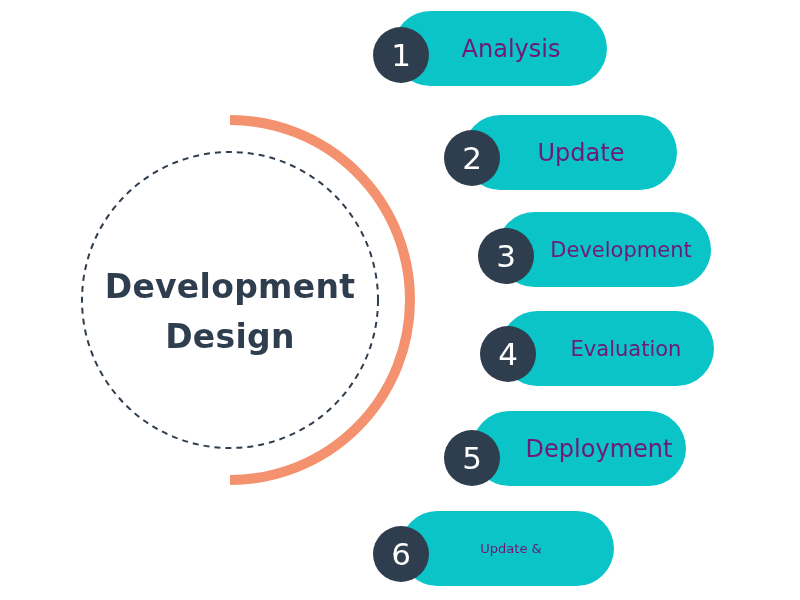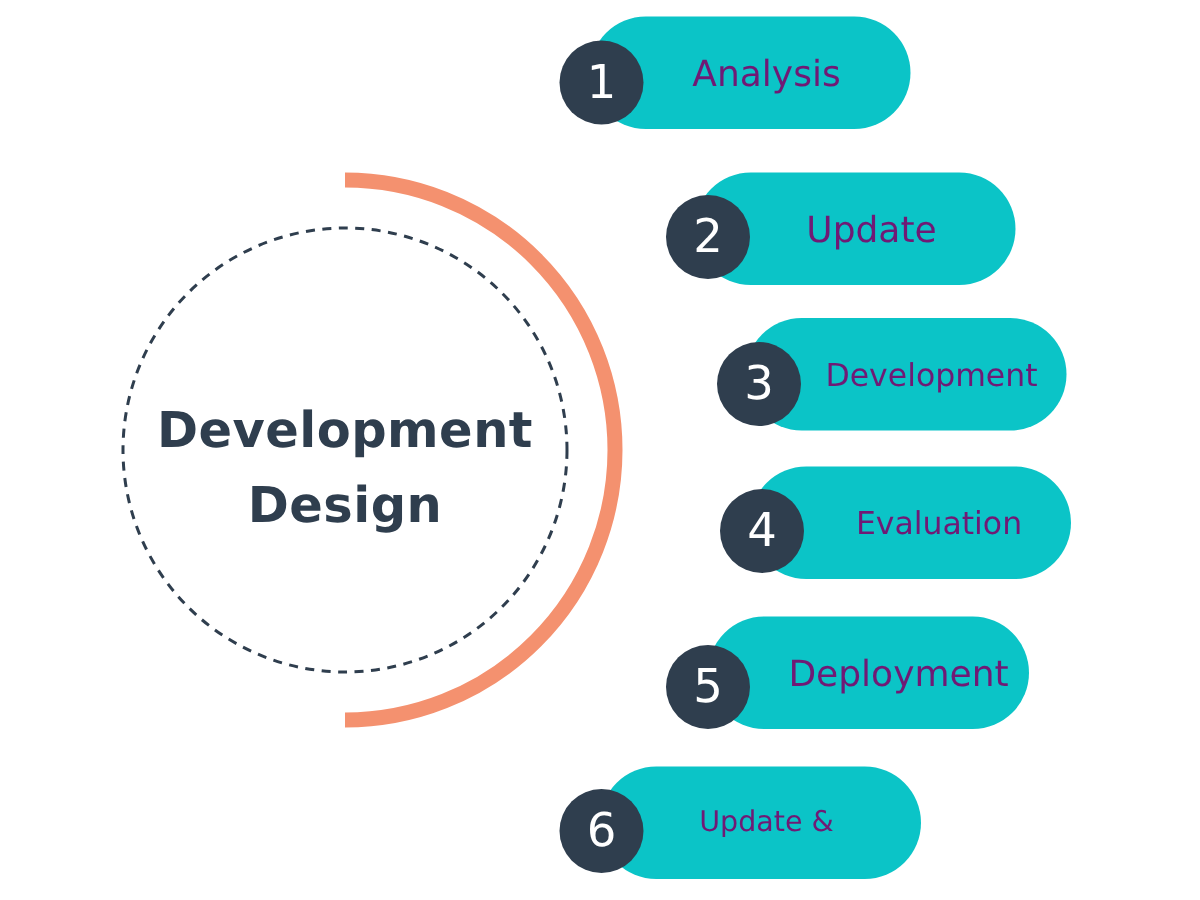--- a/index.html
+++ b/index.html
@@ -8,21 +8,21 @@
   .ring-svg { position:absolute; left:0; top:0; width:800px; height:600px; }
   .center-title { position:absolute; left:80px; top:262px; width:300px;
                   text-align:center; color:#2f3e4e; font-weight:bold;
                   font-size:33px; line-height:50px; letter-spacing:0.3px; }
   .center-title span { display:block; }
   .step { position:absolute; }
   .pill { position:absolute; height:75px; width:214px; border-radius:38px;
           background:#0bc4c7; display:flex; align-items:center; justify-content:center;
           color:#701a75; font-size:24px; box-sizing:border-box; padding-left:22px; }
   .pill.small { font-size:21px; }
-  .pill.two { font-size:19px; line-height:29px; text-align:center; flex-direction:row; }
+  .pill.two { font-size:13px; line-height:29px; text-align:center; flex-direction:row; }
   .num { position:absolute; width:56px; height:56px; border-radius:50%;
          background:#2f3e4e; color:#fff; font-size:31px; font-weight:500;
          display:flex; align-items:center; justify-content:center; }
 </style>
 </head>
 <body>
 
 <svg class="ring-svg" viewBox="0 0 800 600">
   <circle cx="230" cy="300" r="148" fill="none" stroke="#2f3e4e" stroke-width="2" stroke-dasharray="6 5"></circle>
   <path d="M230 120 A180 180 0 0 1 230 480" fill="none" stroke="#f4916f" stroke-width="10"></path>

